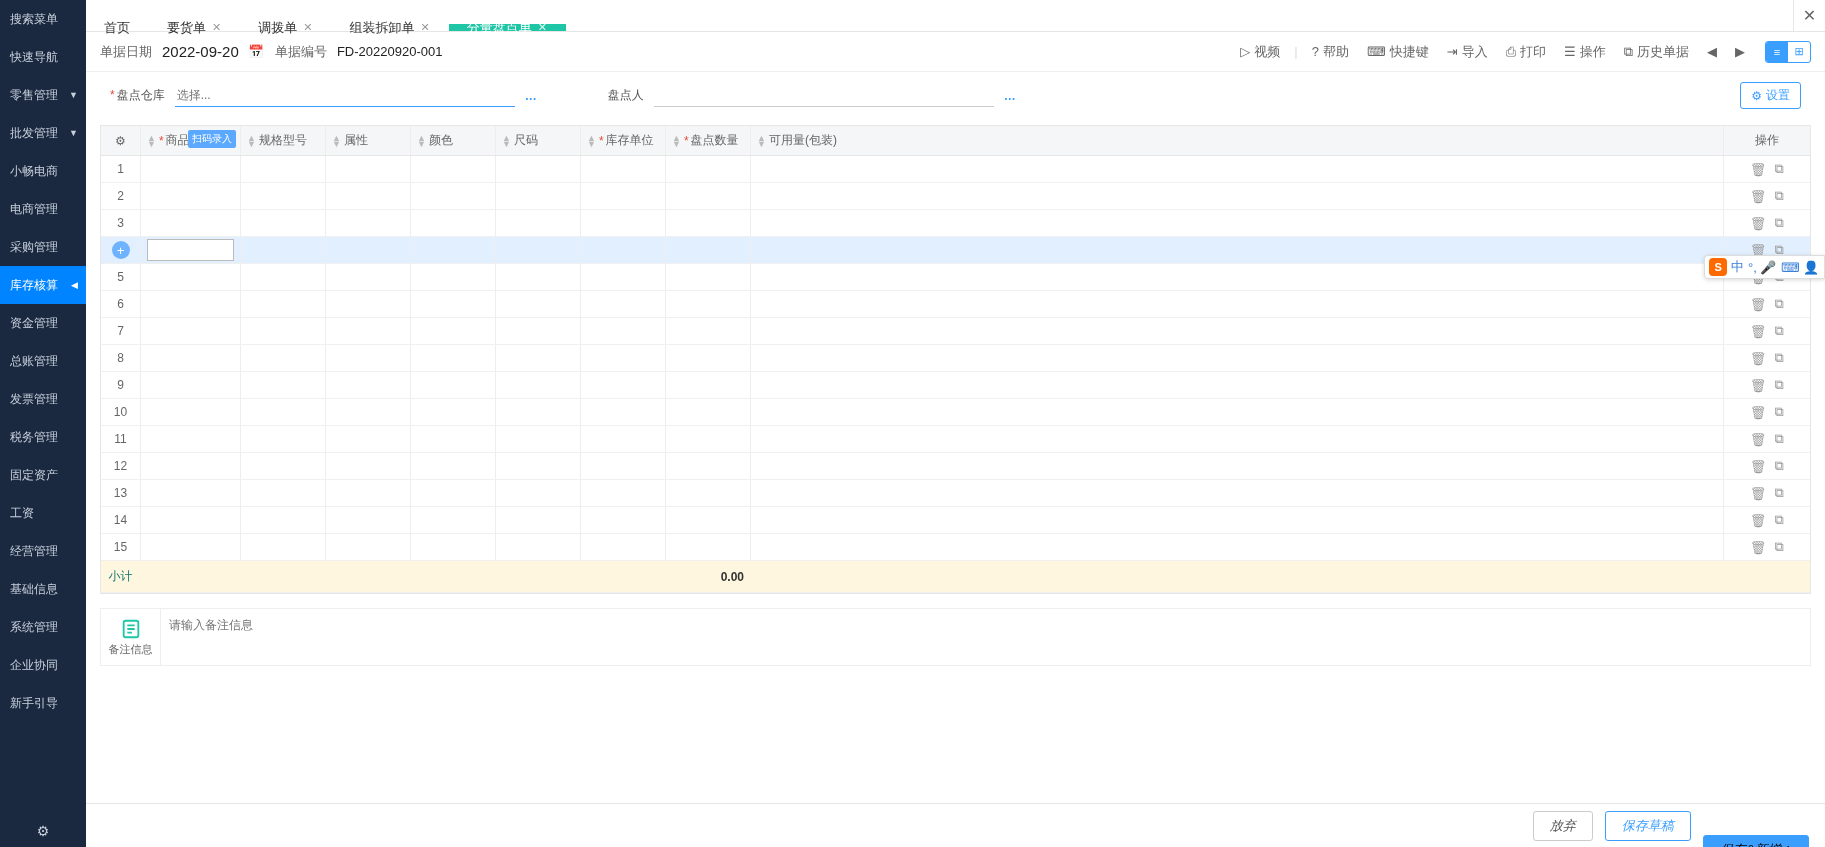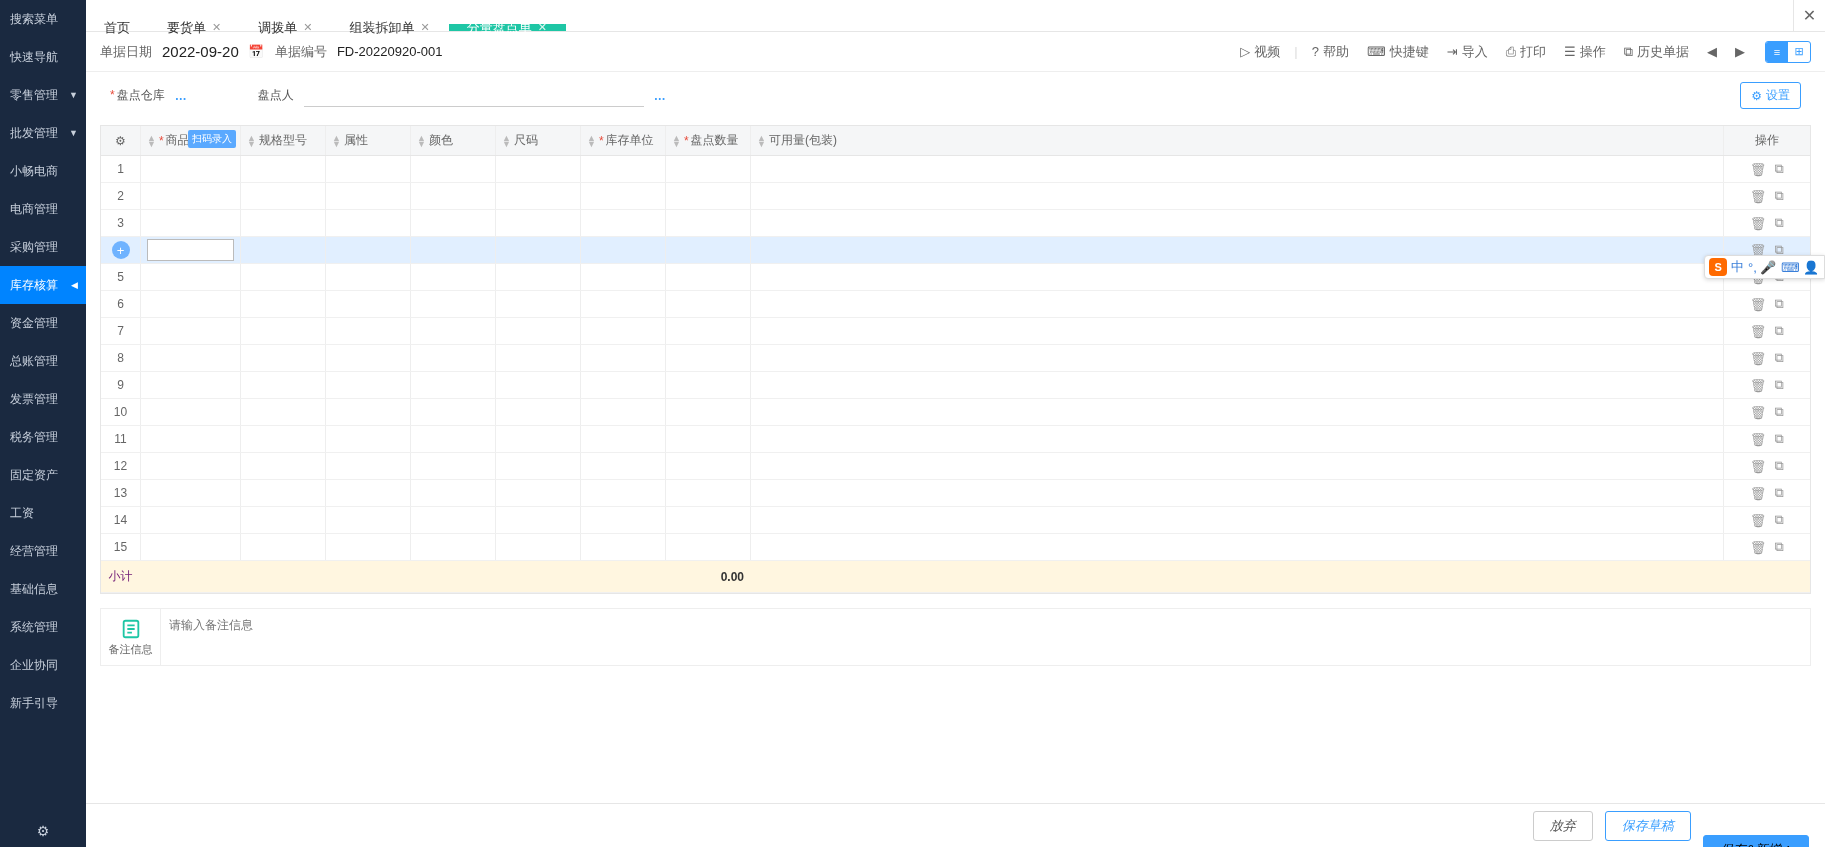--- a/index.html
+++ b/index.html
@@ -57,21 +57,21 @@
 .col-avail { flex: 1; }
 .col-ops { width: 86px; justify-content: center; border-right: none; }
 .trow { height: 27px; border-bottom: 1px solid #f0f0f0; }
 .trow.active { background: #e1efff; }
 .trow.active .col-idx { background: #e1efff; }
 .idx-add { width: 18px; height: 18px; border-radius: 50%; background: #6fb3ff; color: #fff; display: inline-flex; align-items: center; justify-content: center; font-size: 13px; }
 .badge-scan { position: absolute; right: 4px; top: 4px; background: #5aa9ff; color: #fff; font-size: 10px; padding: 2px 4px; border-radius: 2px; }
 .op-icon { color: #999; font-size: 13px; margin: 0 4px; cursor: pointer; }
 .cell-input { width: 100%; height: 22px; border: 1px solid #bbb; background: #fff; outline: none; }
 .subtotal { background: #fff6e0; height: 32px; display: flex; align-items: center; }
-.subtotal .col-idx { font-size: 12px; color: #701a75; }
+.subtotal .col-idx { font-size: 12px; color: #0f766e; }
 .subtotal .td { border-right: 1px solid transparent; }
 .subtotal .col-qty { color: #333; font-weight: bold; }
 
 .remark-area { margin: 14px 14px 0; border: 1px solid #eee; display: flex; height: 58px; }
 .remark-side { width: 60px; display: flex; flex-direction: column; align-items: center; justify-content: center; gap: 2px; color: #1ec6a5; border-right: 1px solid #eee; }
 .remark-side svg { width: 22px; height: 22px; }
 .remark-side span { font-size: 11px; color: #666; }
 .remark-input { flex: 1; border: none; outline: none; padding: 8px; resize: none; font-size: 12px; color: #666; }
 
 .footer { position: absolute; left: 86px; right: 0; bottom: 0; height: 44px; border-top: 1px solid #e6e6e6; background: #fff; display: flex; align-items: center; justify-content: flex-end; padding: 0 16px; gap: 12px; }
@@ -194,20 +194,21 @@
       <span class="tool">▶</span>
       <span class="view-toggle">
         <span class="on">≡</span>
         <span class="off">⊞</span>
       </span>
     </div>
 
     <div class="form-row">
       <div class="form-field">
         <label><span class="req-star">*</span><span>盘点仓库</span></label>
+        <input class="underline-input" placeholder="选择..." style="">
         <span class="dots">…</span>
       </div>
       <div class="form-field" style="margin-left:40px;">
         <label>盘点人</label>
         <input class="underline-input plain" style="">
         <span class="dots">…</span>
       </div>
       <span class="settings-btn">
         <span>⚙</span>
         <span>设置</span>

